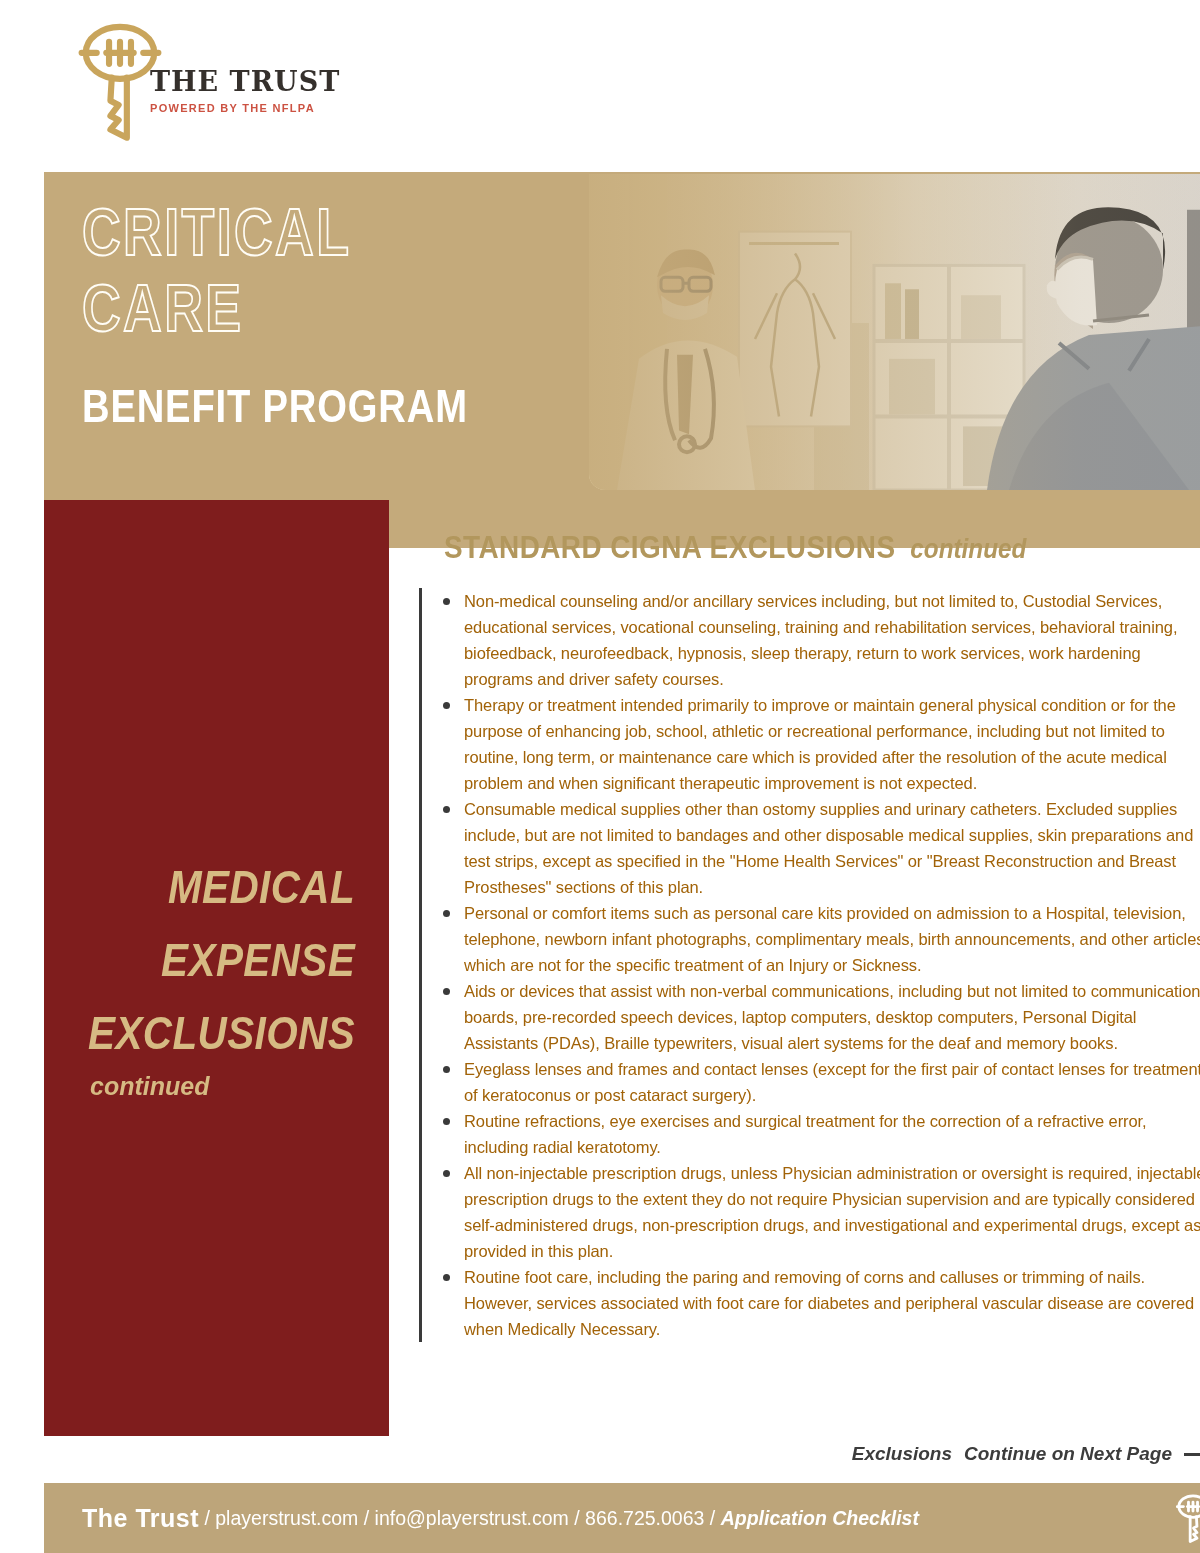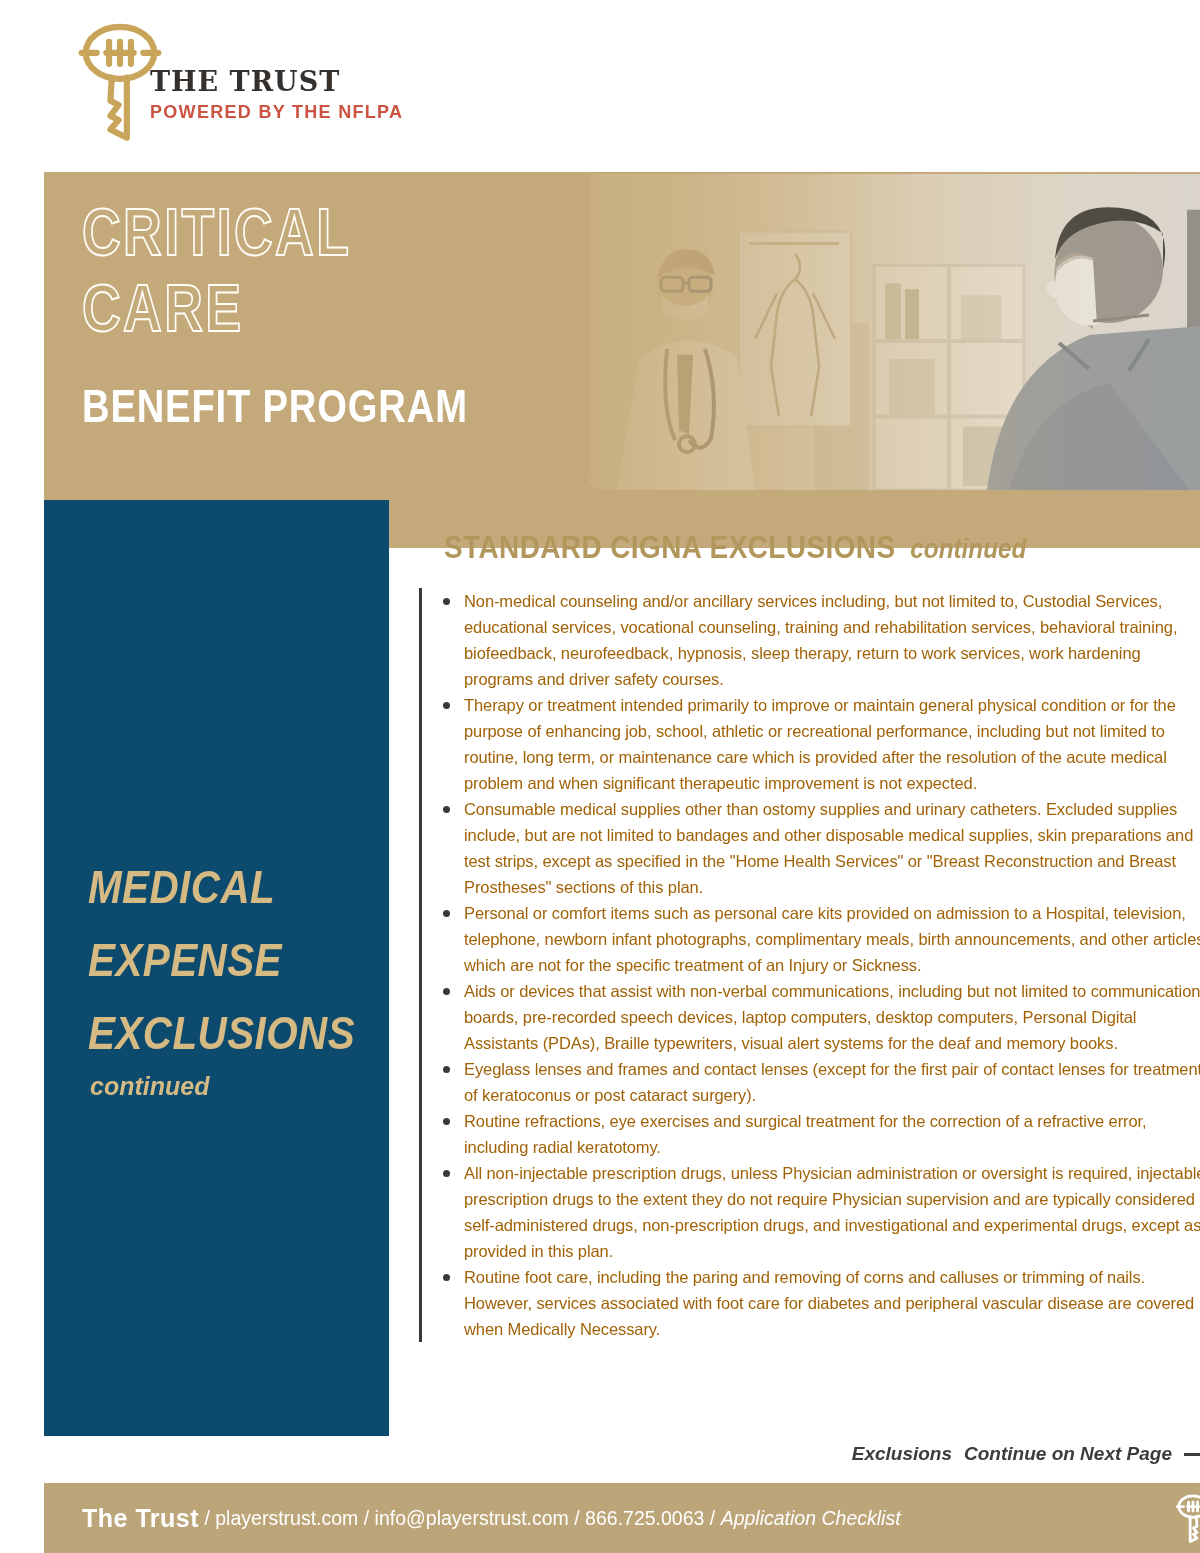--- a/index.html
+++ b/index.html
@@ -11,21 +11,21 @@
 
   
   .header { position:absolute; left:0; top:0; width:1200px; height:172px; background:#ffffff; }
   .logo-key { position:absolute; left:34px; top:20px; }
   .logo-text { position:absolute; left:106px; top:66px; }
   .logo-brand {
     font-family:"DejaVu Serif", serif; font-weight:800; font-size:27px;
     letter-spacing:1px; color:#35302c;
   }
   .logo-tagline {
-    margin-top:5px; font-size:18px; font-weight:700; letter-spacing:1.3px; color:#cc5242;
+    margin-top:5px; font-size:11px; font-weight:700; letter-spacing:1.3px; color:#cc5242;
   }
 
   
   .banner { position:absolute; left:0; top:172px; width:1200px; height:376px; background:#c4aa7b; }
   .banner-text { position:absolute; left:38px; top:22px; }
   .banner-outline {
     font-size:67px; line-height:76px; font-weight:700; letter-spacing:3px;
     color:transparent; -webkit-text-stroke:2px #fffdf6;
     transform:scaleX(.80); transform-origin:left top; white-space:nowrap;
   }
@@ -33,21 +33,21 @@
     margin-top:34px; font-size:46px; line-height:52px; font-weight:700; letter-spacing:1px;
     color:#ffffff; transform:scaleX(.83); transform-origin:left top; white-space:nowrap;
   }
   .banner-photo {
     position:absolute; left:545px; top:2px; width:652px; height:316px;
     border-radius:0 0 0 16px; overflow:hidden;
   }
   .banner-photo svg { display:block; width:100%; height:100%; }
 
   
-  .sidebar { position:absolute; left:0; top:500px; width:345px; height:936px; background:#0c4a6e; }
+  .sidebar { position:absolute; left:0; top:500px; width:345px; height:936px; background:#7f1d1d;text-align:right; }
   .sidebar-title {
     position:absolute; left:44px; top:350px;
     font-size:47px; line-height:73px; font-weight:800; font-style:italic;
     color:#d6ba83; letter-spacing:.5px;
     transform:scaleX(.86); transform-origin:left top; white-space:nowrap;
   }
   .sidebar-continued {
     position:absolute; left:46px; top:572px;
     font-size:25px; font-weight:700; font-style:italic; color:#d6ba83;
   }
@@ -86,21 +86,21 @@
   .footer {
     position:absolute; left:0; top:1483px; width:1200px; height:70px;
     background:#bda57a; color:#ffffff;
   }
   .footer-line {
     position:absolute; left:38px; top:0; height:70px;
     display:flex; align-items:center; white-space:nowrap;
   }
   .footer-brand { font-size:25px; font-weight:700; letter-spacing:.5px; }
   .footer-links { font-size:19.5px; font-weight:400; white-space:pre; }
-  .footer-checklist { font-size:19.5px; font-weight:400; font-style:italic; }
+  .footer-checklist { font-size:19.5px; font-weight:700; font-style:italic; }
   .footer-key { position:absolute; right:34px; top:10px; }
 
   .key-svg { display:block; }
   .key-gold { stroke:#c9a55c; }
   .key-white { stroke:#ffffff; }
   .key-svg path, .key-svg ellipse, .key-svg line { fill:none; stroke-linecap:round; stroke-linejoin:round; }
   .mirrored { transform:scaleX(-1); }
 </style>
 </head>
 <body>

